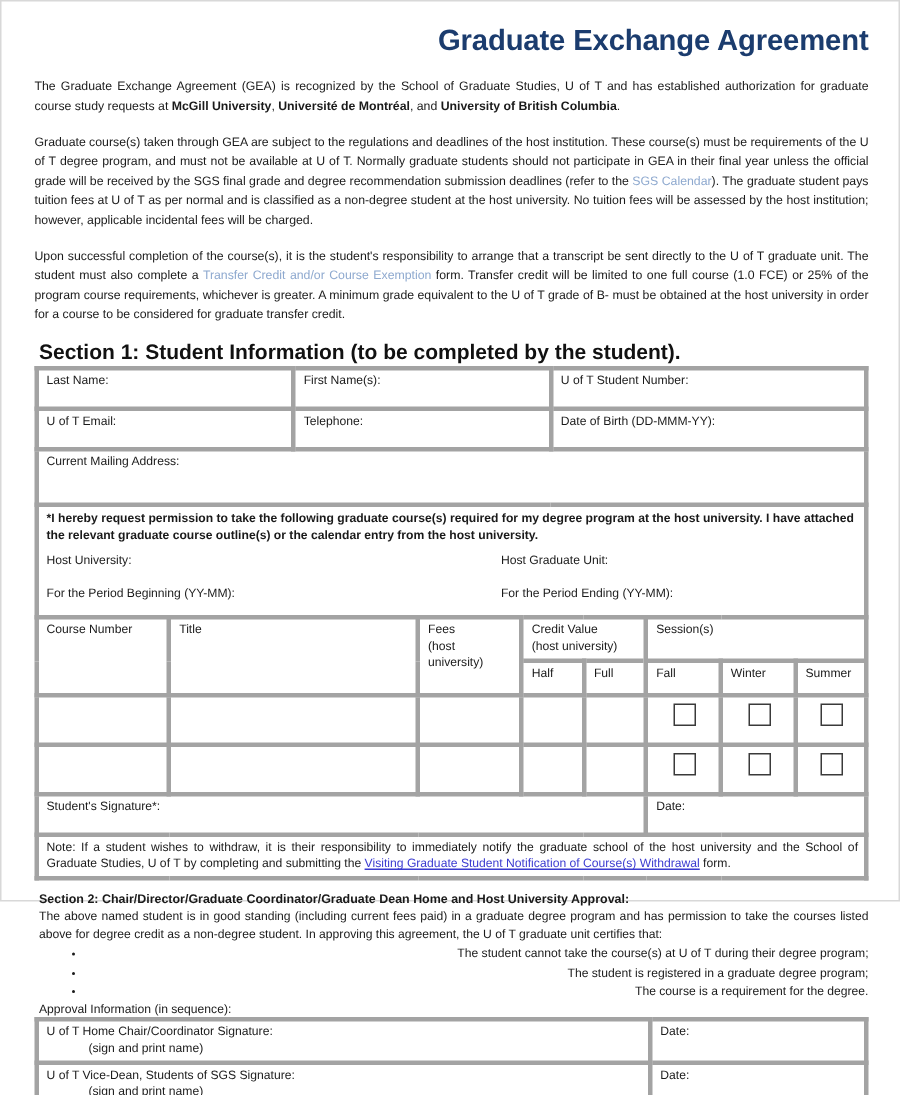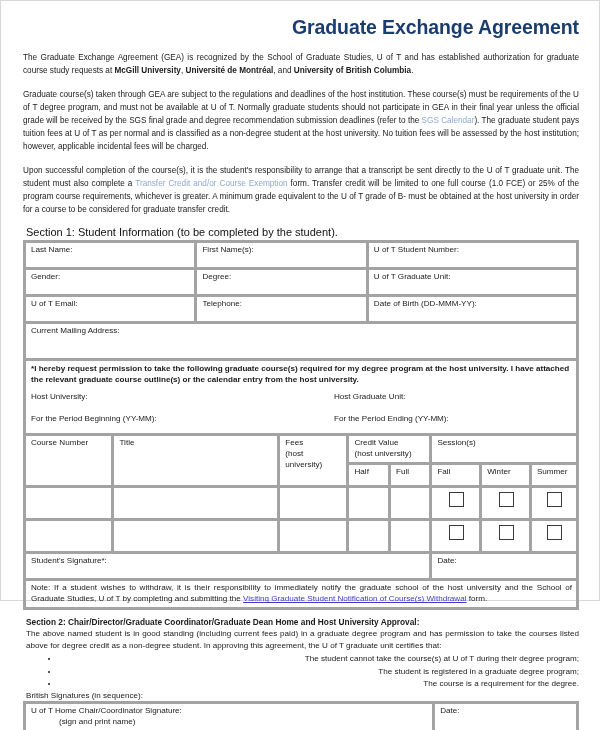--- a/index.html
+++ b/index.html
@@ -42,22 +42,22 @@
   p.para.last { margin-bottom: 9px; }
   b, strong { font-weight: bold; }
   .lnk-soft {
     color: #8ea9cf;
   }
   .lnk-hard {
     color: #3b3bd0;
     text-decoration: underline;
   }
   .section-head {
-    font-size: 11px;
-    font-weight: normal;
+    font-size: 14px;
+    font-weight: bold;
     margin: 0 0 2px 3px;
     color: #111;
   }
   table.frm {
     width: 100%;
     border-collapse: collapse;
     table-layout: fixed;
   }
   table.frm td {
     border: 3px solid #a3a3a3;
@@ -141,25 +141,20 @@
     <colgroup>
       <col style="width:31%">
         <col style="width:31%">
         <col style="width:38%">
     </colgroup>
     <tbody>
       <tr>
         <td class="h20">Last Name:</td>
         <td class="h20">First Name(s):</td>
         <td class="h20">U of T Student Number:</td>
-      </tr>
-      <tr>
-        <td class="h20">Gender:</td>
-        <td class="h20">Degree:</td>
-        <td class="h20">U of T Graduate Unit:</td>
       </tr>
       <tr>
         <td class="h20">U of T Email:</td>
         <td class="h20">Telephone:</td>
         <td class="h20">Date of Birth (DD-MMM-YY):</td>
       </tr>
       <tr>
         <td colspan="3" class="tall">Current Mailing Address:</td>
       </tr>
       <tr>
@@ -247,21 +242,21 @@
   </table>
 
   <div class="sec2-wrap">
     <div class="sec2-head">Section 2:  Chair/Director/Graduate Coordinator/Graduate Dean Home and Host University Approval:</div>
     <div class="sec2-body">The above named student is in good standing (including current fees paid) in a graduate degree program and has permission to take the courses listed above for degree credit as a non-degree student. In approving this agreement, the U of T graduate unit certifies that:</div>
     <ul class="crit">
       <li>The student cannot take the course(s) at U of T during their degree program;</li>
       <li>The student is registered in a graduate degree program;</li>
       <li>The course is a requirement for the degree.</li>
     </ul>
-    <div class="approval-label">British Signatures (in sequence):</div>
+    <div class="approval-label">Approval Information (in sequence):</div>
   </div>
 
   <table class="frm">
     <colgroup>
         <col style="width:74%">
         <col style="width:26%">
       </colgroup>
     <tbody>
       <tr>
         <td><span>U of T Home Chair/Coordinator Signature:</span><br><span class="sig-sub">(sign and print name)</span></td>

